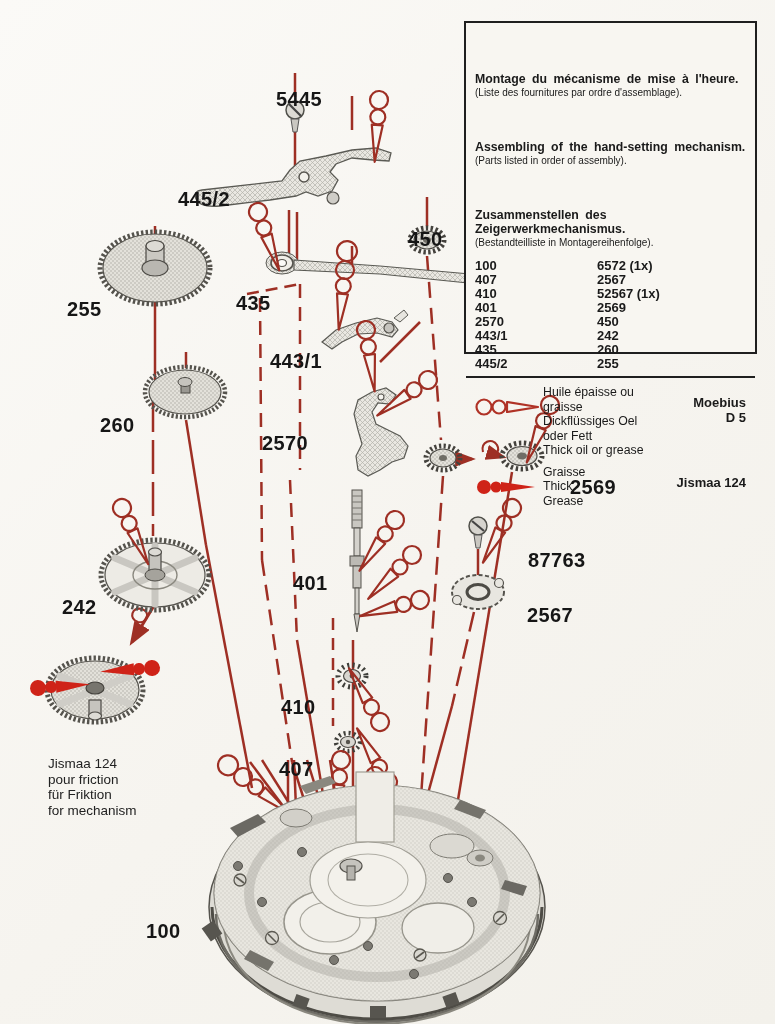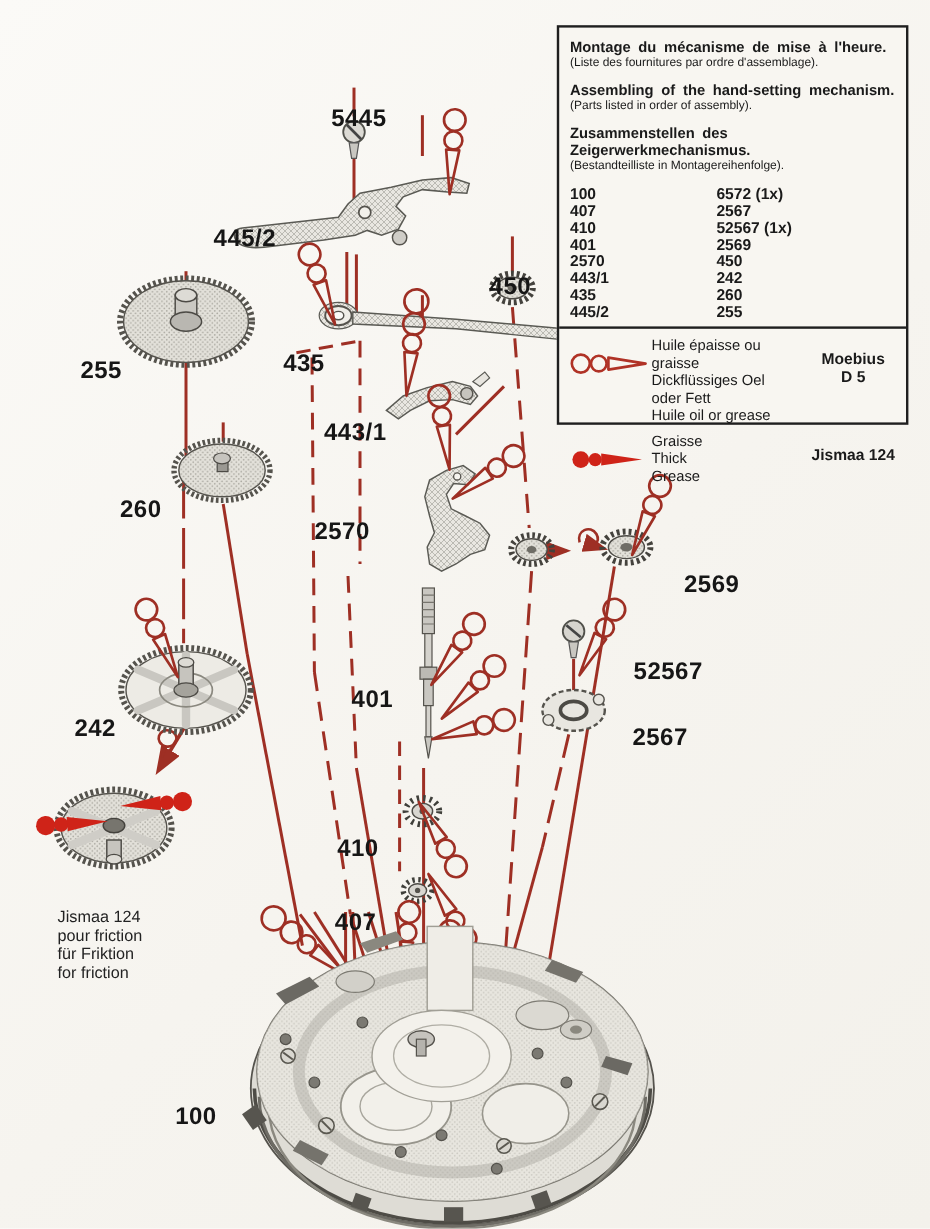--- a/index.html
+++ b/index.html
@@ -7,32 +7,32 @@
     background:linear-gradient(135deg,#fbfaf7 0%,#f6f4ef 55%,#f3f1eb 100%);
     font-family:"Liberation Sans",sans-serif;color:#1a1a1a;}
   .art{position:absolute;left:0;top:0;}
   .plbl{position:absolute;font:700 20px "Liberation Sans",sans-serif;color:#161616;letter-spacing:.4px;white-space:nowrap;margin-top:36px;}
   .note{position:absolute;left:48px;top:756px;font:400 13.5px "Liberation Sans",sans-serif;line-height:15.5px;color:#222;}
   .note span{display:block;}
   
   .legend{position:absolute;left:464px;top:21px;width:293px;height:333px;border:2px solid #1f1f1f;
     background:#f8f6f1;box-sizing:border-box;}
   .lg-titles{padding:9px 8px 0 9px;}
-  .lg-block{margin-bottom:8px;}
+  .lg-block{margin-bottom:8px;margin-top:40px;}
   .lg-block .b{font-weight:700;font-size:12.3px;line-height:14px;word-spacing:3px;}
   .lg-block .s{font-weight:400;font-size:10px;line-height:14px;}
   .lg-list{padding:1px 9px 0 9px;}
   .lrow{display:grid;grid-template-columns:122px 1fr;font-size:13px;font-weight:700;line-height:14px;}
   .lg-divider{border-top:2px solid #1f1f1f;margin-top:5px;}
   .lub{display:flex;padding:7px 9px 0 9px;}
   .lub .sym{width:68px;flex:0 0 68px;padding-top:8px;}
   .lub .lines{flex:1;font-size:12.3px;line-height:14.5px;}
   .lub .lines span{display:block;}
   .lub .prod{width:76px;flex:0 0 76px;font-size:13px;font-weight:700;line-height:15px;padding-top:10px;}
-  .lub .prod span{display:block;text-align:center;padding-left:6px;}
+  .lub .prod span{display:block;text-align:right;padding-left:6px;}
 </style>
 </head>
 <body>
 
 <div class="stage">
 
 <svg class="art" width="775" height="1024" viewBox="0 0 775 1024">
   <defs>
     <pattern id="ht" width="5" height="5" patternUnits="userSpaceOnUse">
       <rect width="5" height="5" fill="#e9e7e1"></rect>
@@ -316,33 +316,33 @@
 
 <div class="plbl" style="left:276px;top:52px;">5445</div>
 <div class="plbl" style="left:178px;top:152px;">445/2</div>
 <div class="plbl" style="left:67px;top:262px;">255</div>
 <div class="plbl" style="left:236px;top:256px;">435</div>
 <div class="plbl" style="left:408px;top:192px;">450</div>
 <div class="plbl" style="left:270px;top:314px;">443/1</div>
 <div class="plbl" style="left:100px;top:378px;">260</div>
 <div class="plbl" style="left:262px;top:396px;">2570</div>
 <div class="plbl" style="left:570px;top:440px;">2569</div>
-<div class="plbl" style="left:528px;top:513px;">52567</div>
+<div class="plbl" style="left:528px;top:513px;">87763</div>
 <div class="plbl" style="left:527px;top:568px;">2567</div>
 <div class="plbl" style="left:62px;top:560px;">242</div>
 <div class="plbl" style="left:293px;top:536px;">401</div>
 <div class="plbl" style="left:281px;top:660px;">410</div>
 <div class="plbl" style="left:279px;top:722px;">407</div>
 <div class="plbl" style="left:146px;top:884px;">100</div>
 
 <div class="note">
   <span>Jismaa 124</span>
   <span>pour friction</span>
   <span>für Friktion</span>
-  <span>for friction</span>
+  <span>for mechanism</span>
 </div>
 
 <div class="legend">
   <div class="lg-titles">
     <div class="lg-block">
       <div class="b">Montage du mécanisme de mise à l'heure.</div>
       <div class="s">(Liste des fournitures par ordre d'assemblage).</div>
     </div>
     <div class="lg-block">
       <div class="b">Assembling of the hand-setting mechanism.</div>
@@ -395,21 +395,21 @@
           <circle cx="9" cy="14" r="7.5"></circle>
           <circle cx="24" cy="14" r="6.5"></circle>
           <path d="M32 9 L63 14 L32 19 Z" stroke-linejoin="round"></path>
         </g>
       </svg>
     </div>
     <div class="lines">
       <span>Huile épaisse ou graisse</span>
       <span>Dickflüssiges Oel</span>
       <span>oder Fett</span>
-      <span>Huile oil or grease</span>
+      <span>Thick oil or grease</span>
     </div>
     <div class="prod">
       <span>Moebius</span>
       <span>D 5</span>
     </div>
   </div>
   <div class="lub">
     <div class="sym">
       <svg width="66" height="28" viewBox="0 0 66 28">
         <g fill="#cf2318">

